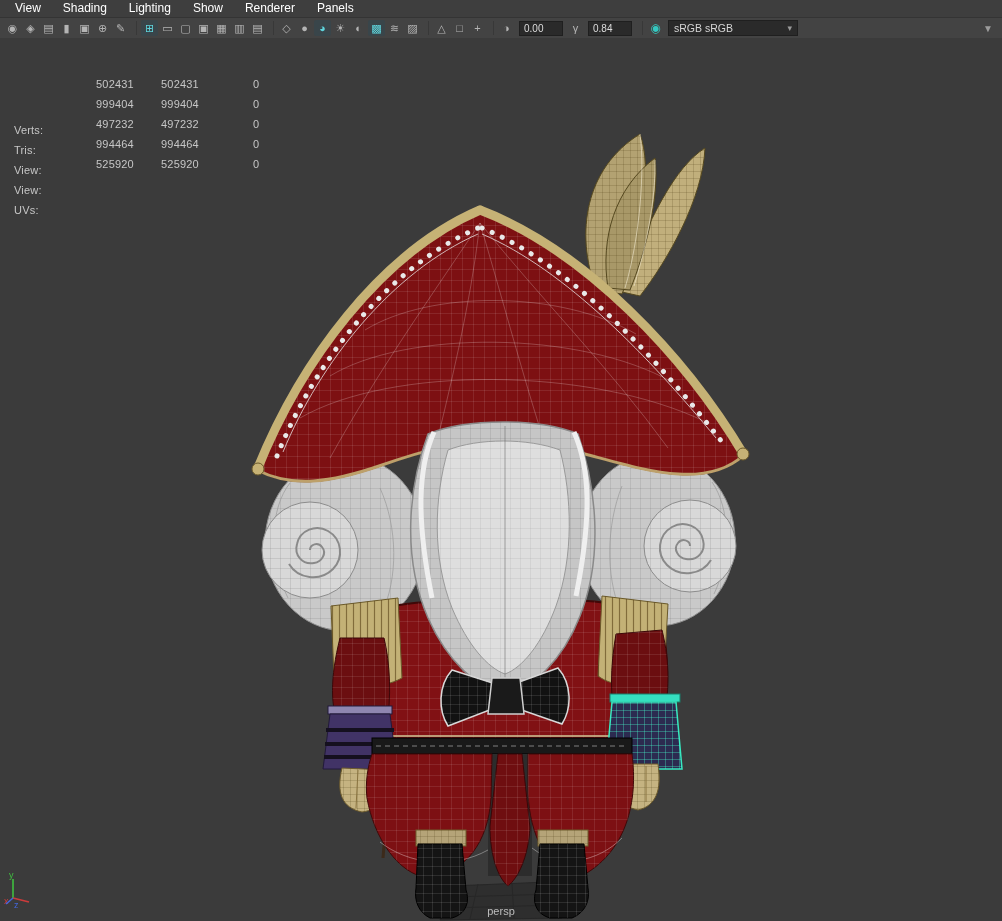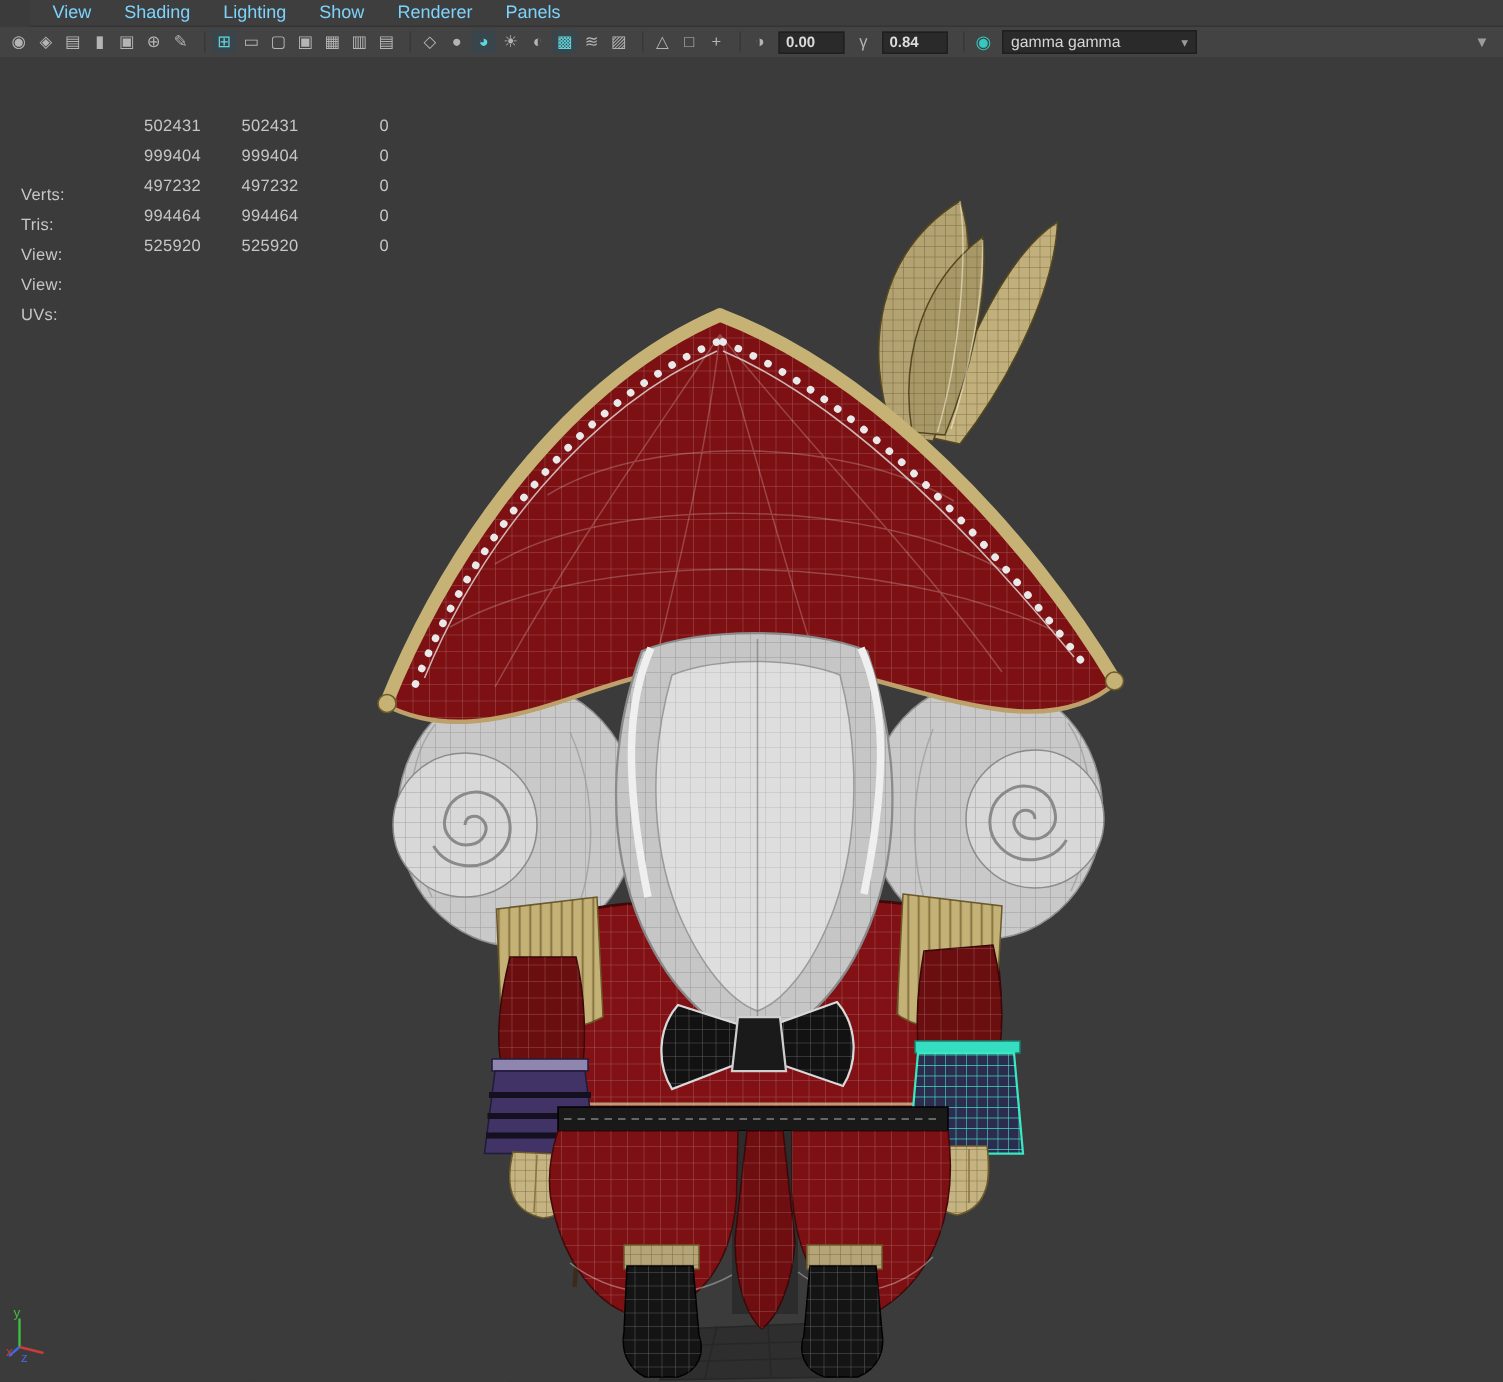--- a/index.html
+++ b/index.html
@@ -6,40 +6,40 @@
   body{
     width:1002px;height:921px;position:relative;overflow:hidden;
     background:#3b3b3b;
     font-family:"Liberation Sans","DejaVu Sans",sans-serif;
     -webkit-font-smoothing:antialiased;
   }
   
   .menu-bar{
     height:17px;background:#3e3e3e;border-bottom:1px solid #343434;
     display:flex;align-items:center;padding-left:4px;
-    font-size:12px;color:#7dd3fc;user-select:none;margin-left:20px;
+    font-size:12px;color:#ffffff;user-select:none;
   }
   .menu-item{padding:0 11px;line-height:17px;cursor:default;}
   
   .toolbar{
     height:20px;background:#434343;border-bottom:1px solid #2e2e2e;
     display:flex;align-items:center;padding:0 4px;gap:1px;
   }
   .tb-group{display:flex;align-items:center;gap:1px;}
   .tb-icon{
     width:17px;height:16px;display:flex;align-items:center;justify-content:center;
     font-size:11px;line-height:16px;color:#b4b4b4;border-radius:2px;cursor:default;
   }
   .tb-icon.on{color:#5fd6de;background:#39454a;}
   .tb-icon.cm{color:#35c8c0;font-size:12px;}
   .tb-sep{width:6px;height:14px;border-right:1px solid #383838;margin:0 3px 0 0;}
   .tb-field{
     min-width:34px;height:13px;background:#2a2a2a;border:1px solid #1f1f1f;
     color:#dcdcdc;font-size:10px;line-height:13px;padding:0 4px;margin:0 3px;
-    display:flex;align-items:center;font-weight:bold;
+    display:flex;align-items:center;
   }
   .tb-select{
     min-width:118px;height:14px;background:#2a2a2a;border:1px solid #1f1f1f;
     color:#d6d6d6;font-size:10.5px;padding:0 5px;margin:0 3px;
     display:flex;align-items:center;justify-content:space-between;gap:8px;cursor:default;
   }
   .sel-arrow{color:#9a9a9a;font-size:9px;}
   .tb-more{margin-left:auto;color:#9c9c9c;font-size:10px;width:20px;text-align:center;cursor:default;}
   
   .viewport{position:absolute;left:0;top:38px;right:0;bottom:0;background:#3b3b3b;}
@@ -104,21 +104,21 @@
       <div class="tb-icon">+</div>
       <div class="tb-sep"></div>
       <div class="tb-icon">◑</div>
     </div>
   <div class="tb-field">0.00</div>
   <div class="tb-icon">γ</div>
   <div class="tb-field">0.84</div>
   <div class="tb-sep"></div>
   <div class="tb-icon cm">◉</div>
   <div class="tb-select">
-    <span>gamma gamma</span>
+    <span>sRGB sRGB</span>
     <span class="sel-arrow">▾</span>
   </div>
   <div class="tb-more">▼</div>
 </div>
 
 <div class="viewport">
 
   <svg class="model-svg" viewBox="0 0 1002 921" aria-hidden="true">
     <defs>
       <pattern id="gridRed" width="11" height="11" patternUnits="userSpaceOnUse">
@@ -325,13 +325,14 @@
 
   <svg class="axis" viewBox="0 0 36 38">
     <line x1="11" y1="28" x2="11" y2="9" stroke="#3fbf3f" stroke-width="1.6"></line>
     <text x="7" y="8" font-size="9" fill="#3fbf3f">y</text>
     <line x1="11" y1="28" x2="27" y2="32" stroke="#cc3b3b" stroke-width="1.6"></line>
     <text x="2" y="34" font-size="9" fill="#cc3b3b">x</text>
     <line x1="11" y1="28" x2="4" y2="34" stroke="#4466dd" stroke-width="1.6"></line>
     <text x="12" y="38" font-size="9" fill="#4466dd">z</text>
   </svg>
 
+  <div class="cam-label">persp</div>
 </div>
 
 </body></html>

